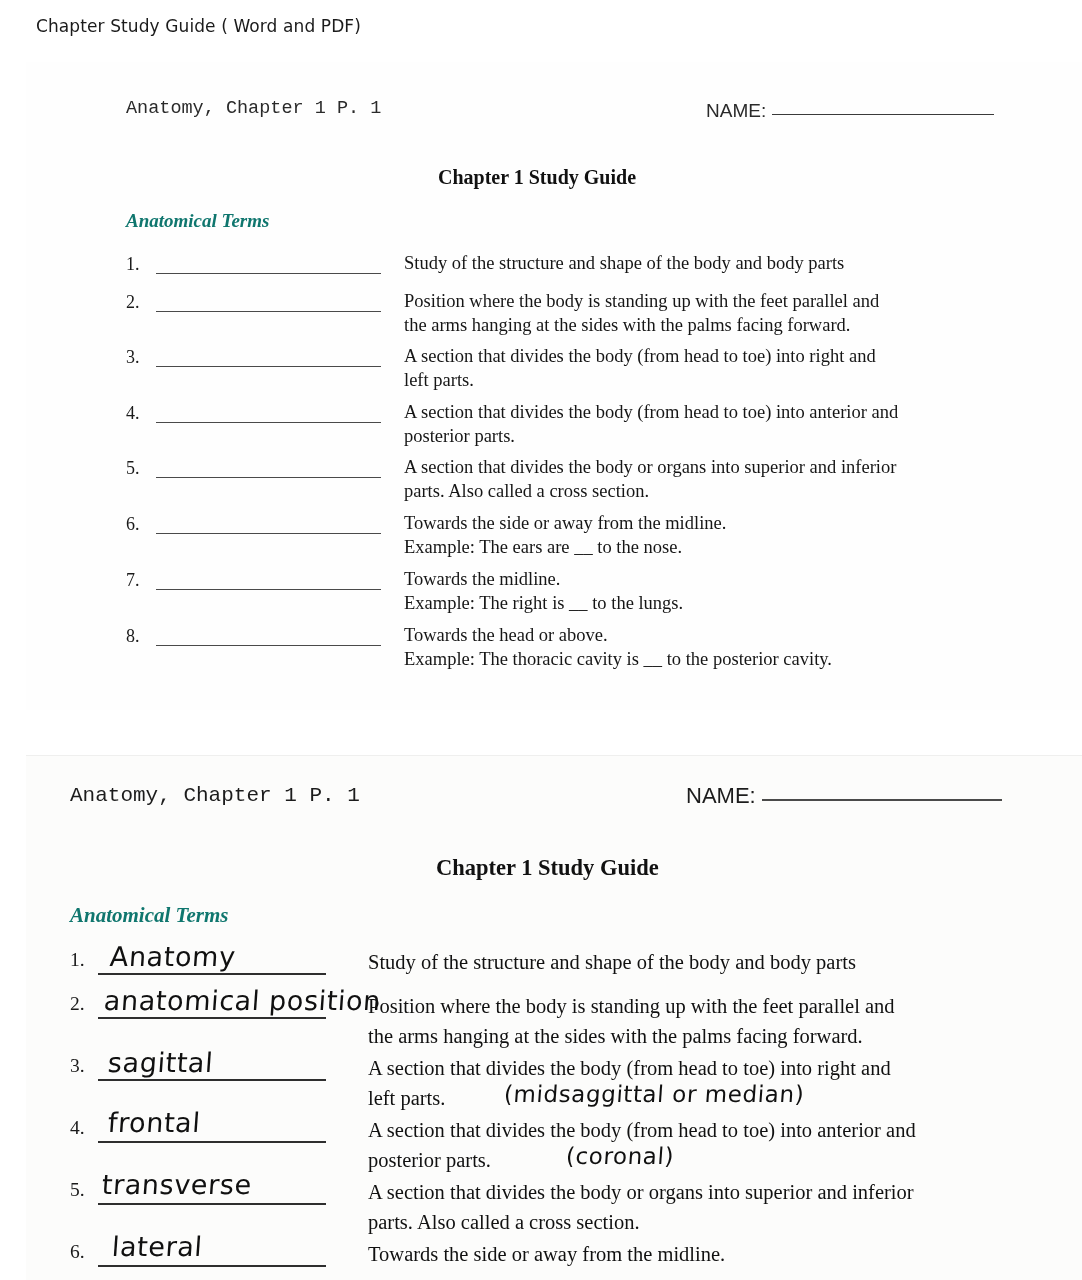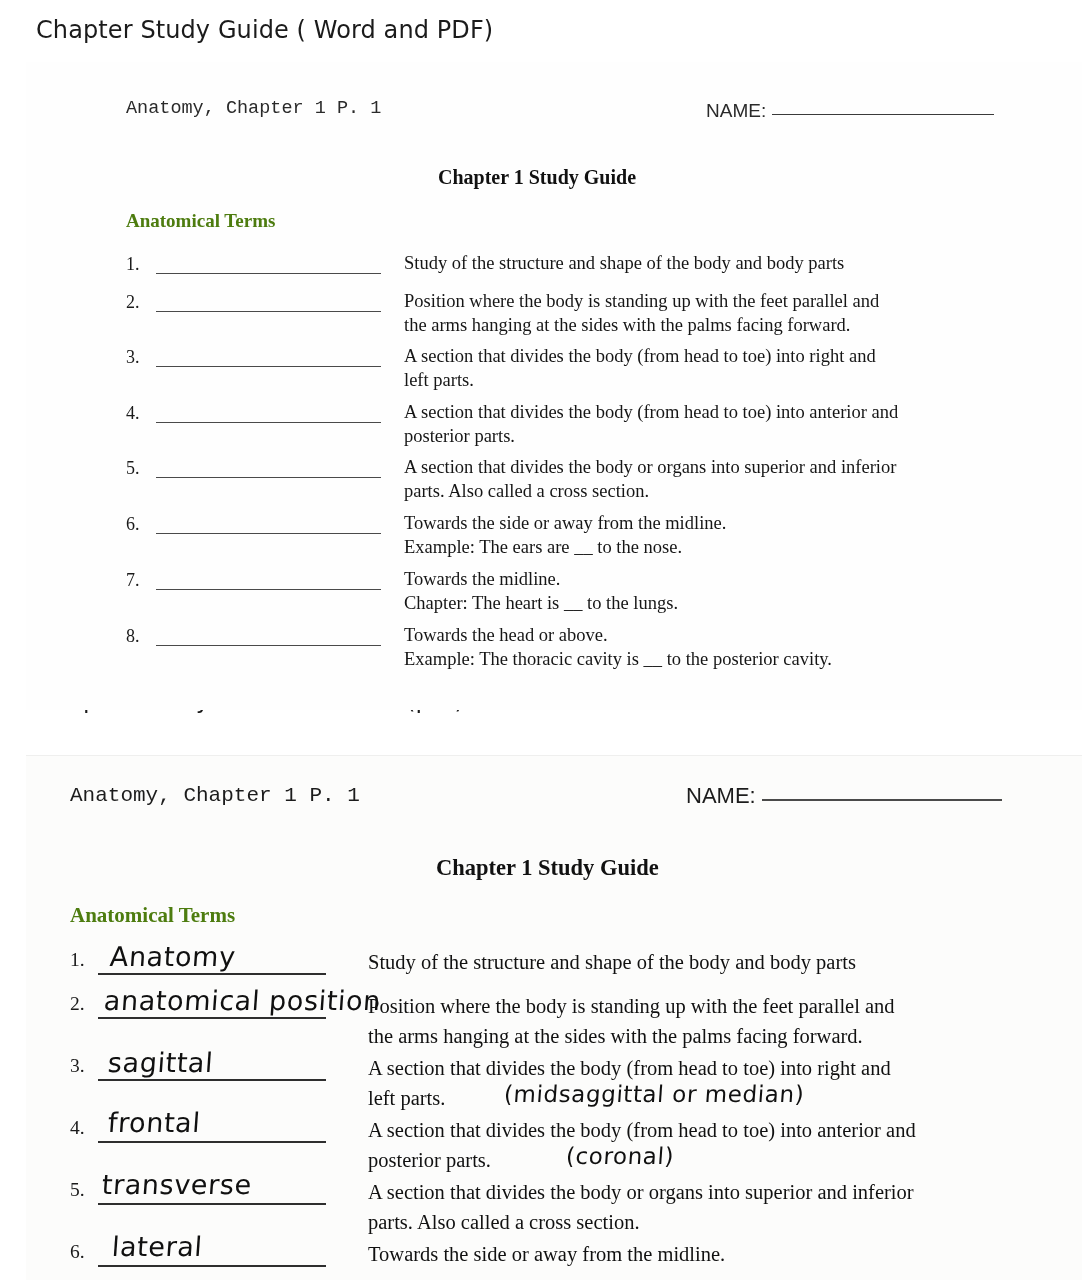--- a/index.html
+++ b/index.html
@@ -12,21 +12,21 @@
     position: relative;
     overflow: hidden;
     font-family: "Liberation Sans", sans-serif;
     color: #0d0d0d;
   }
 
   
   .section-caption {
     position: absolute;
     font-family: "DejaVu Sans", sans-serif;
-    font-size: 24px;
+    font-size: 17px;
     color: #1b1b1b;
     letter-spacing: 0.1px;
     white-space: nowrap;
   }
   #caption-word-pdf { left: 36px; top: 16px; }
   #caption-answers  { left: 36px; top: 686px; }
 
   
   .doc {
     position: absolute;
@@ -69,22 +69,23 @@
     font-weight: bold;
     font-size: 20px;
     color: #111;
     white-space: nowrap;
   }
   .terms-label {
     position: absolute;
     font-family: "Liberation Serif", serif;
     font-weight: bold;
     font-size: 19px;
-    color: #4d7c0f;
-    white-space: nowrap;
+    color: #0f766e;
+    white-space: nowrap;
+    font-style: italic;
   }
 
   
   .q-row {
     position: absolute;
     display: flex;
     align-items: flex-start;
   }
   .q-num {
     width: 30px;
@@ -205,21 +206,21 @@
       <span class="q-blank" style="width:225px;"></span>
     </div>
     <div class="q-desc" style="left:378px; top:450px; width:625px;">Towards the side or away from the midline.
 Example: The ears are __ to the nose.</div>
 
     <div class="q-row" style="left:100px; top:508px;">
       <span class="q-num">7.</span>
       <span class="q-blank" style="width:225px;"></span>
     </div>
     <div class="q-desc" style="left:378px; top:506px; width:625px;">Towards the midline.
-Chapter: The heart is __ to the lungs.</div>
+Example: The right is __ to the lungs.</div>
 
     <div class="q-row" style="left:100px; top:564px;">
       <span class="q-num">8.</span>
       <span class="q-blank" style="width:225px;"></span>
     </div>
     <div class="q-desc" style="left:378px; top:562px; width:625px;">Towards the head or above.
 Example: The thoracic cavity is __ to the posterior cavity.</div>
 
   </div>
 </div>

